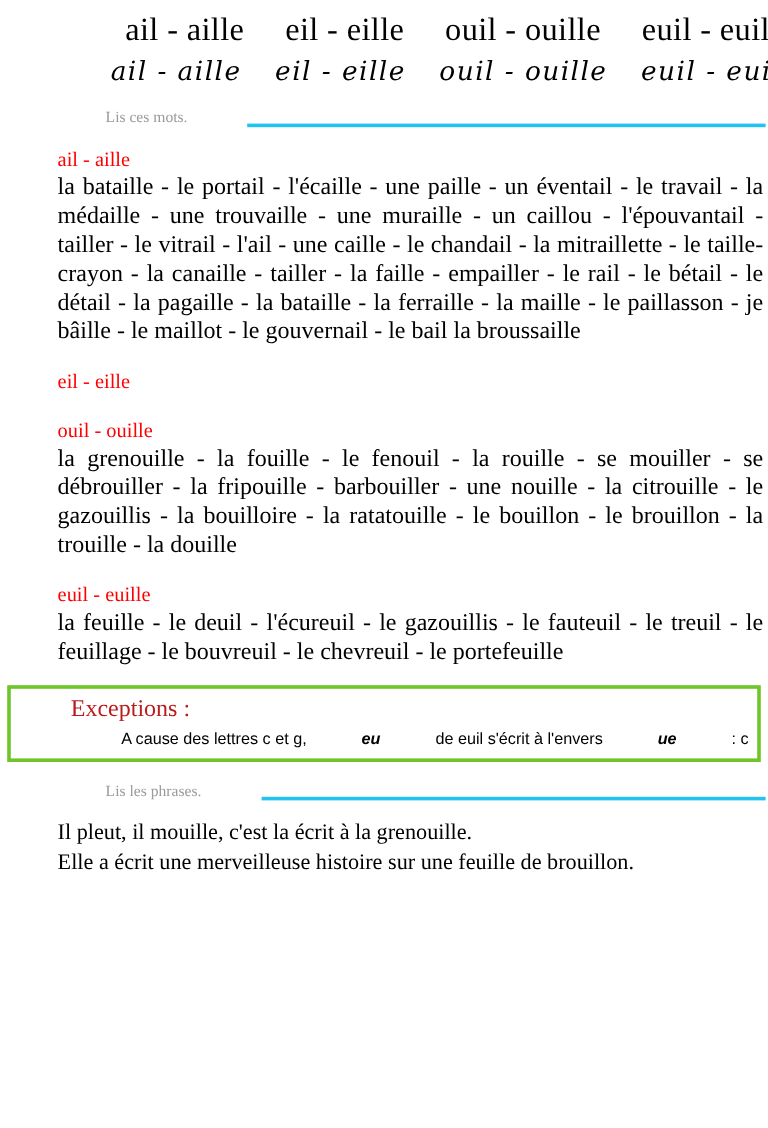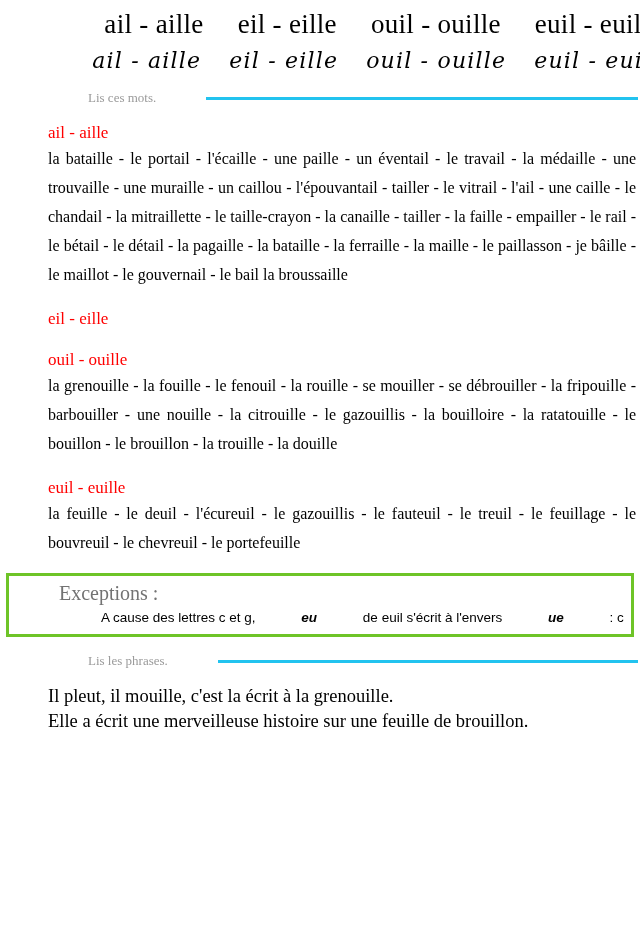--- a/index.html
+++ b/index.html
@@ -40,21 +40,21 @@
     font-size: 22px;
     line-height: 34px;
     letter-spacing: 1.2px;
     margin-top: 2px;
   }
   .header-row.cursive .ttl { margin: 0 14px; white-space: nowrap; }
 
   
   .instr {
     display: flex;
-    align-items: center;
+    align-items: flex-end;
     gap: 8px;
     padding: 0 2px 0 4px;
   }
   .instr-label {
     color: #9a9a9a;
     font-size: 13px;
     line-height: 16px;
     white-space: nowrap;
     font-family: "Liberation Serif", "DejaVu Serif", serif;
   }
@@ -67,37 +67,37 @@
   
   .block { padding: 0 4px 0 6px; }
   .block-title {
     color: #ff0000;
     font-size: 17px;
     line-height: 23px;
     margin: 0;
     font-family: "Liberation Serif", "DejaVu Serif", serif;
   }
   .block-body {
-    font-size: 16px;
-    line-height: 29px;
+    font-size: 20px;
+    line-height: 24px;
     text-align: justify;
     text-align-last: left;
     margin: 0;
     hyphens: none;
     font-family: "Liberation Serif", "DejaVu Serif", serif;
   }
 
   
   .exceptions {
     margin: 0 6px 0 6px;
     border: 3px solid #6ec428;
     padding: 4px 8px 7px 8px;
   }
   .exceptions-title {
-    color: #737373;
+    color: #b91c1c;
     font-size: 20px;
     line-height: 26px;
     font-family: "Liberation Serif", "DejaVu Serif", serif;
   }
   .exceptions-body {
     font-family: "Liberation Sans", "DejaVu Sans", sans-serif;
     font-size: 13.5px;
     line-height: 19px;
     color: #000000;
     margin-top: 2px;

